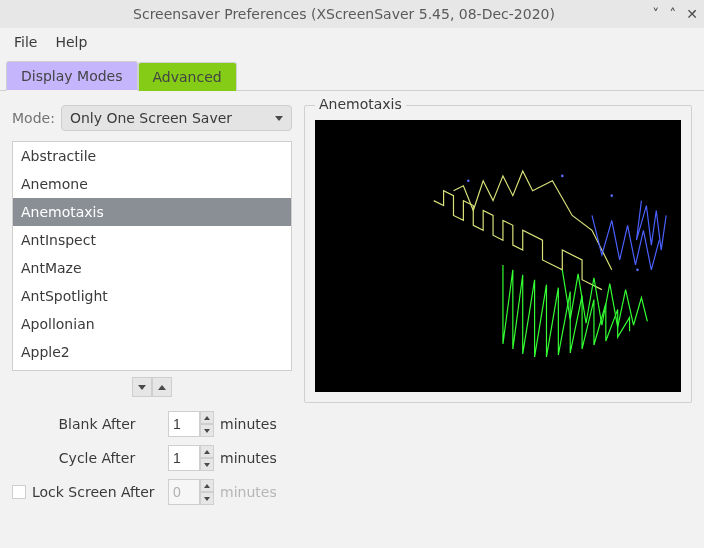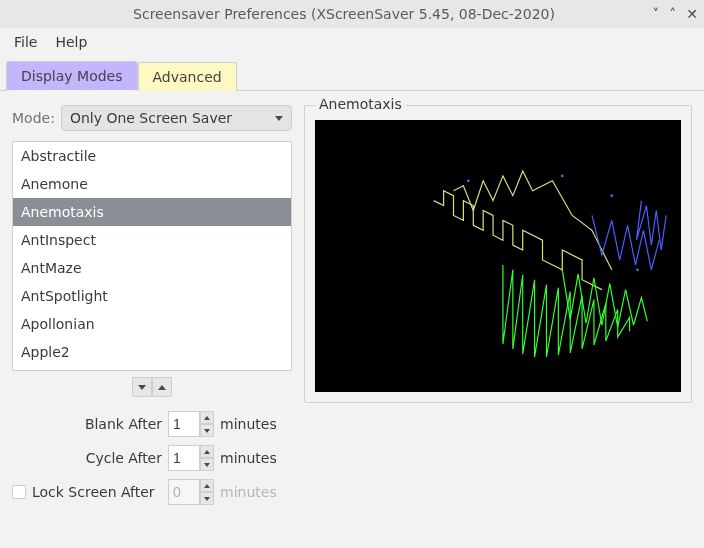--- a/index.html
+++ b/index.html
@@ -56,21 +56,21 @@
   }
   .tabs-row {
     display: flex;
     align-items: flex-end;
     padding: 4px 6px 0 6px;
     border-bottom: 1px solid #d0d0d0;
     gap: 0;
   }
   .tab {
     padding: 6px 14px;
-    background: #fef9c3;
+    background: #84cc16;
     border: 1px solid #d0d0d0;
     border-bottom: none;
     border-radius: 3px 3px 0 0;
     color: #444;
     cursor: pointer;
     position: relative;
     top: 1px;
   }
   .tab.active {
     background: #c4b5fd;
@@ -161,21 +161,21 @@
   }
   .settings-grid {
     margin-top: 14px;
     display: grid;
     grid-template-columns: auto auto auto auto;
     align-items: center;
     row-gap: 8px;
     column-gap: 6px;
     justify-content: start;
   }
-  .settings-grid .right { text-align: right; min-width: 130px; }
+  .settings-grid .right { text-align: center; min-width: 130px; }
   .spin-wrap {
     display: flex;
     align-items: stretch;
   }
   .spin-input {
     width: 32px;
     height: 26px;
     border: 1px solid #cfcfcf;
     background: #fff;
     text-align: left;

